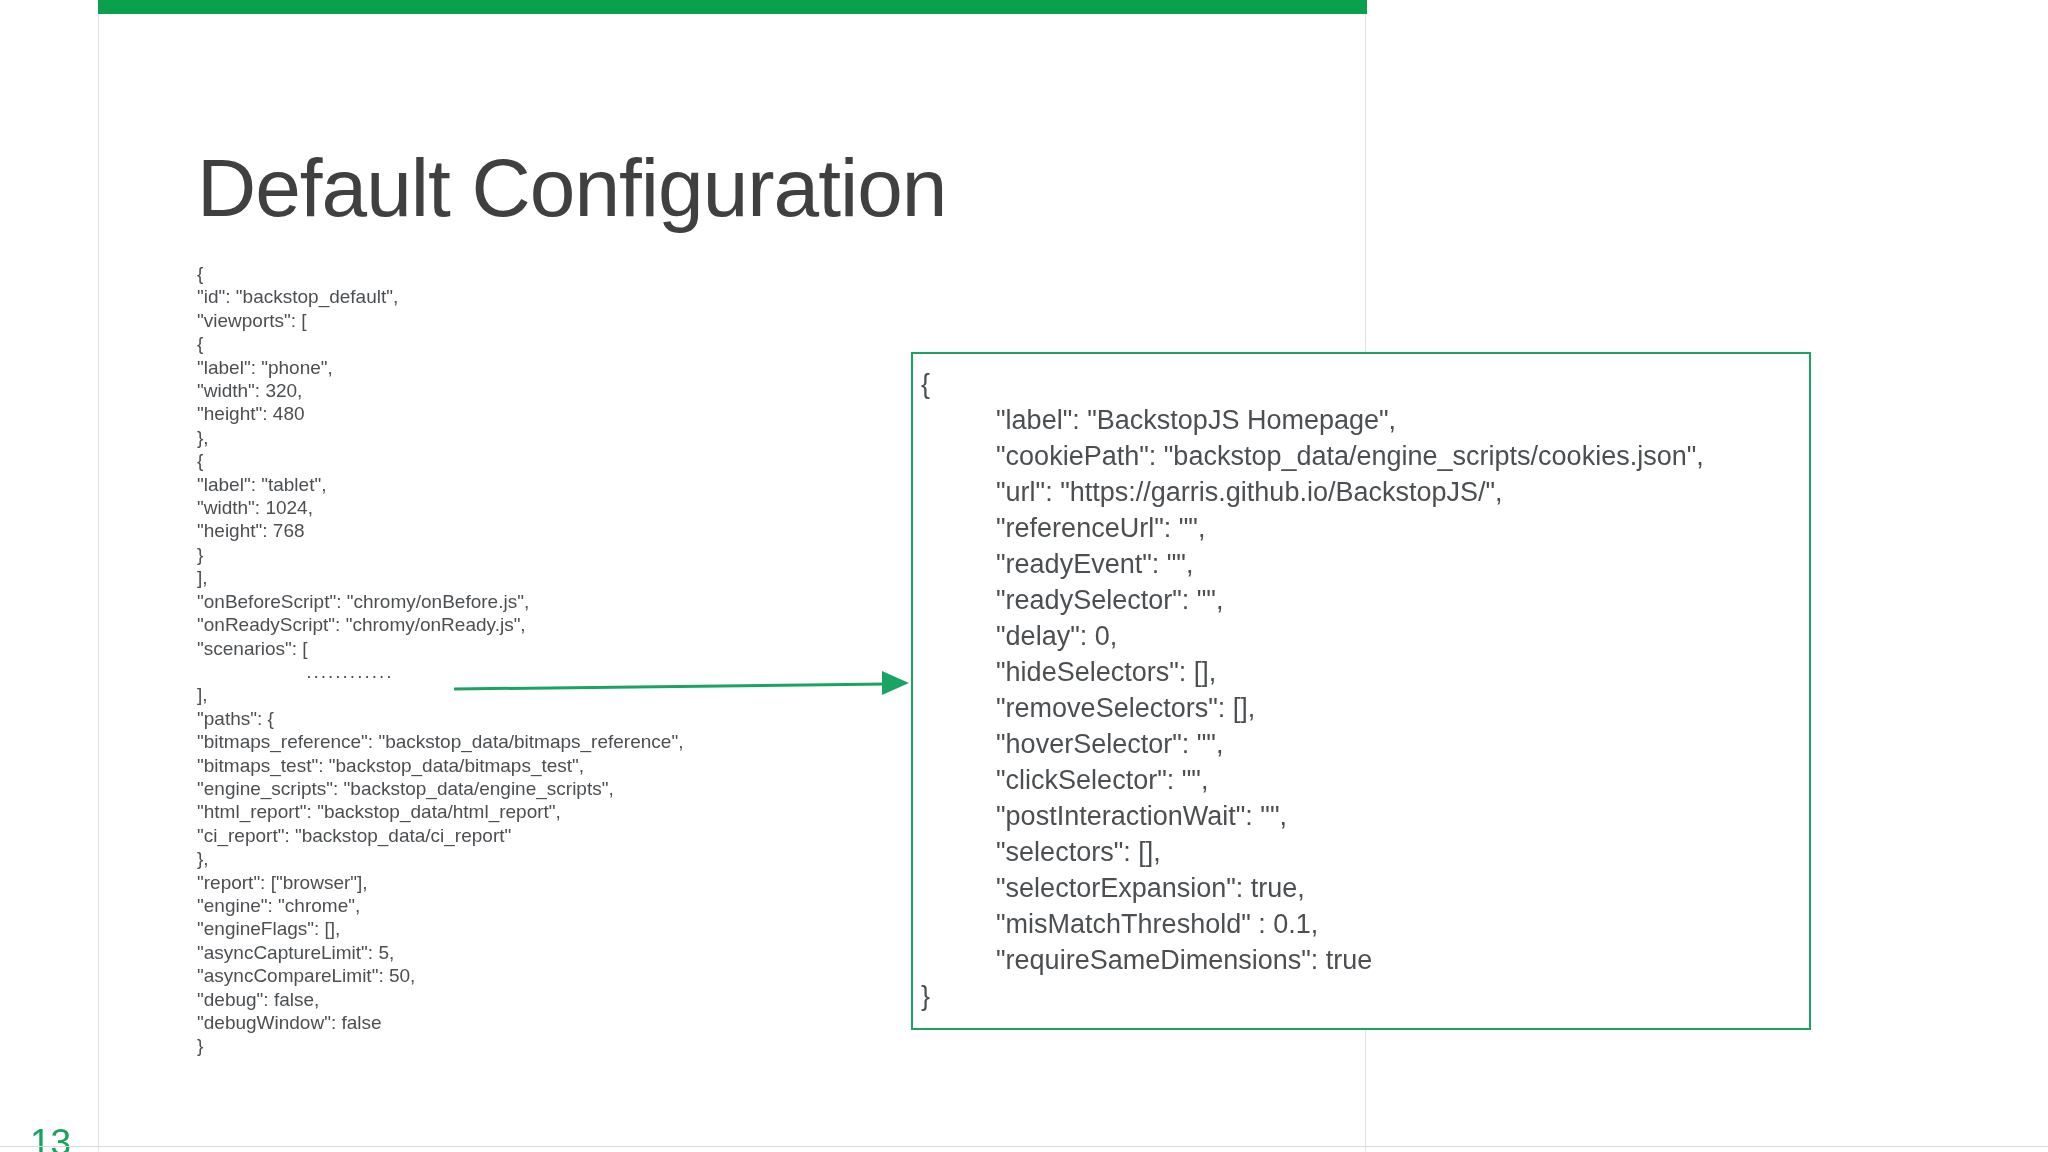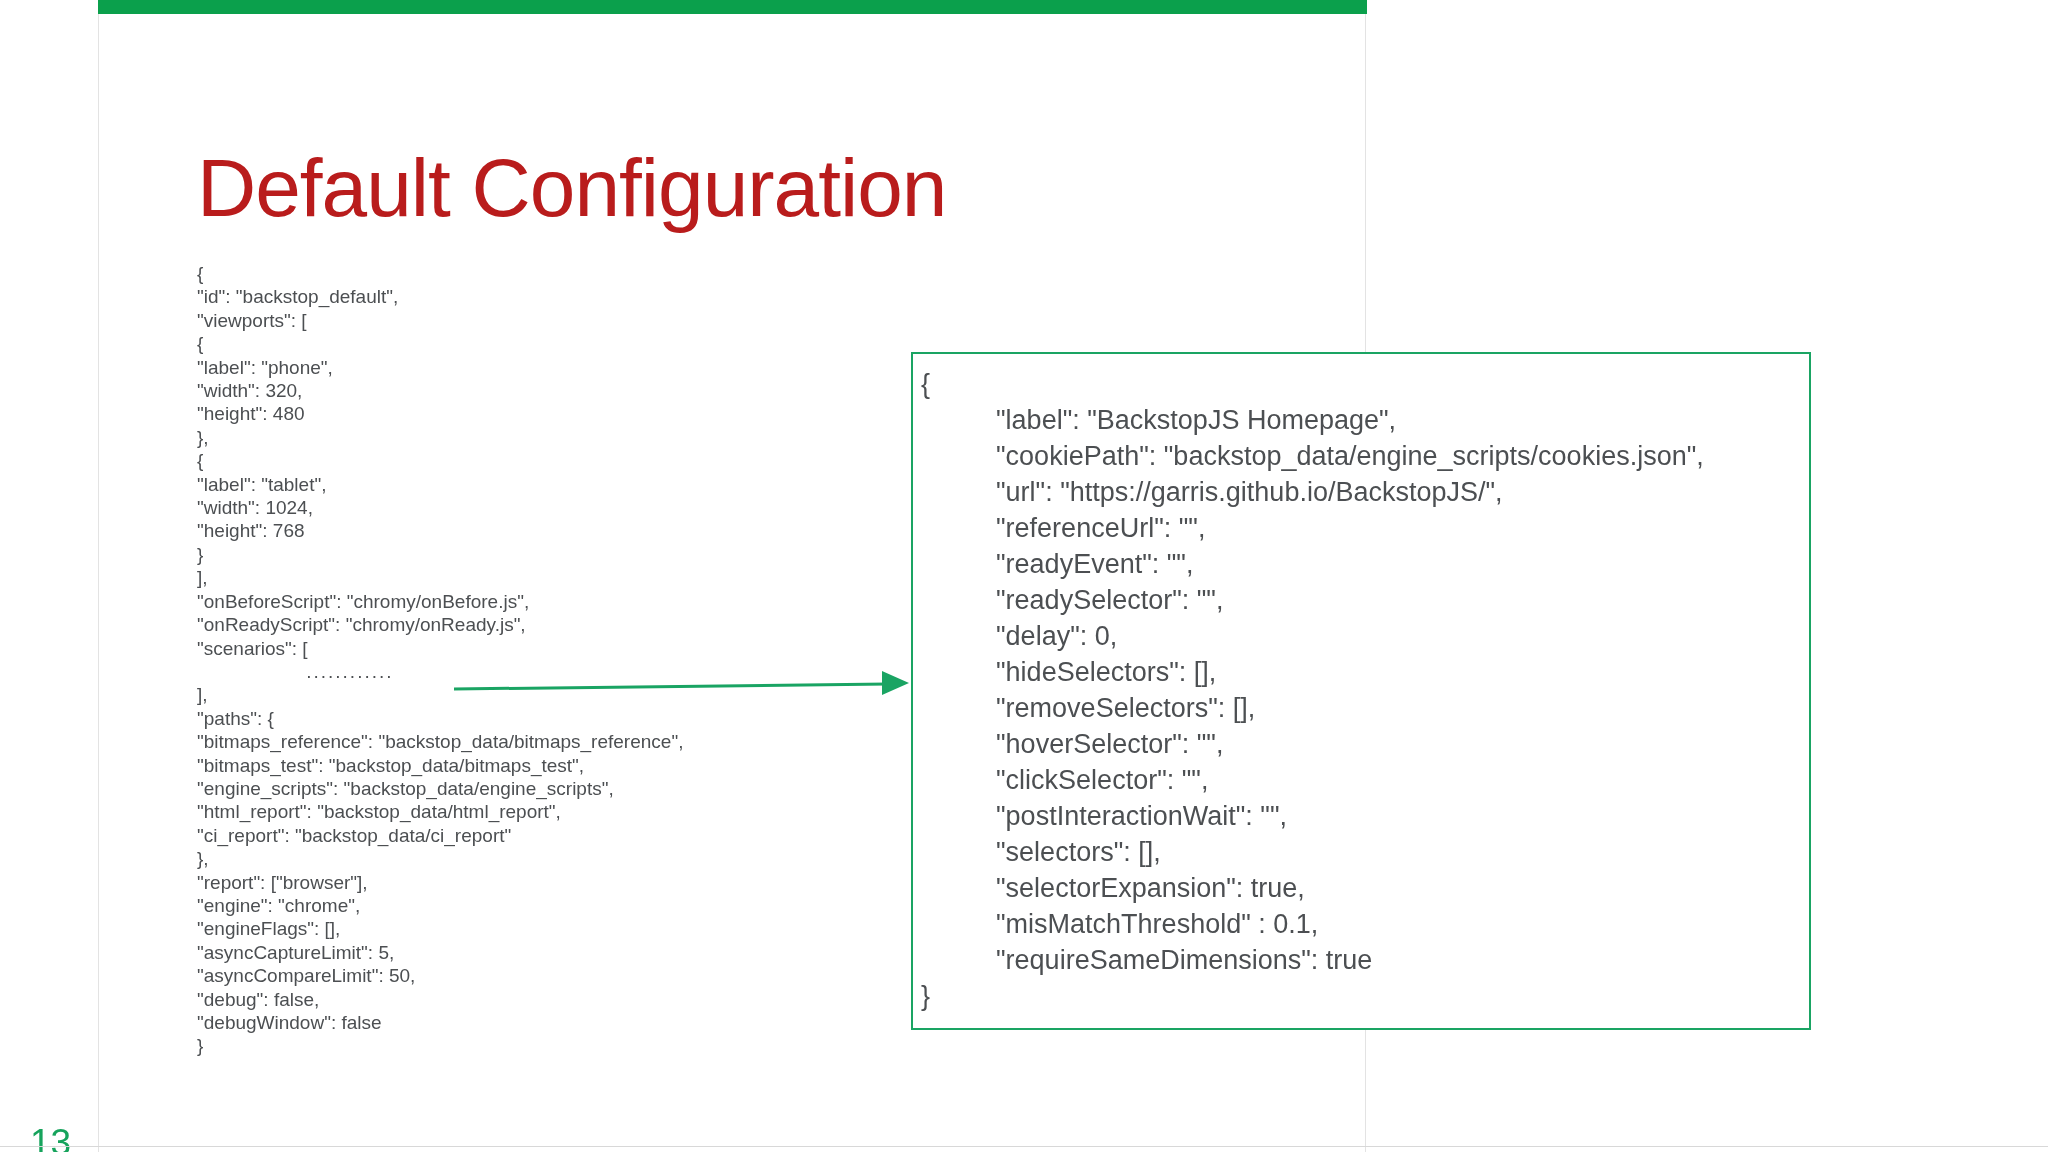--- a/index.html
+++ b/index.html
@@ -48,21 +48,21 @@
     font-size:37px;line-height:42px;color:#16a35c;
   }
 </style>
 </head>
 <body>
 
 <div class="slide-page"></div>
 
 <div class="top-bar" style="background:#0ba04c;"></div>
 
-<div class="slide-title" style="color: #b91c1c;">Default Configuration</div>
+<div class="slide-title" style="color: #404040;">Default Configuration</div>
 
 <div class="code-left" style="color: rgb(76, 79, 82);">
     <div class="code-line">{</div>
     <div class="code-line">"id": "backstop_default",</div>
     <div class="code-line">"viewports": [</div>
     <div class="code-line">{</div>
     <div class="code-line">"label": "phone",</div>
     <div class="code-line">"width": 320,</div>
     <div class="code-line">"height": 480</div>
     <div class="code-line">},</div>

